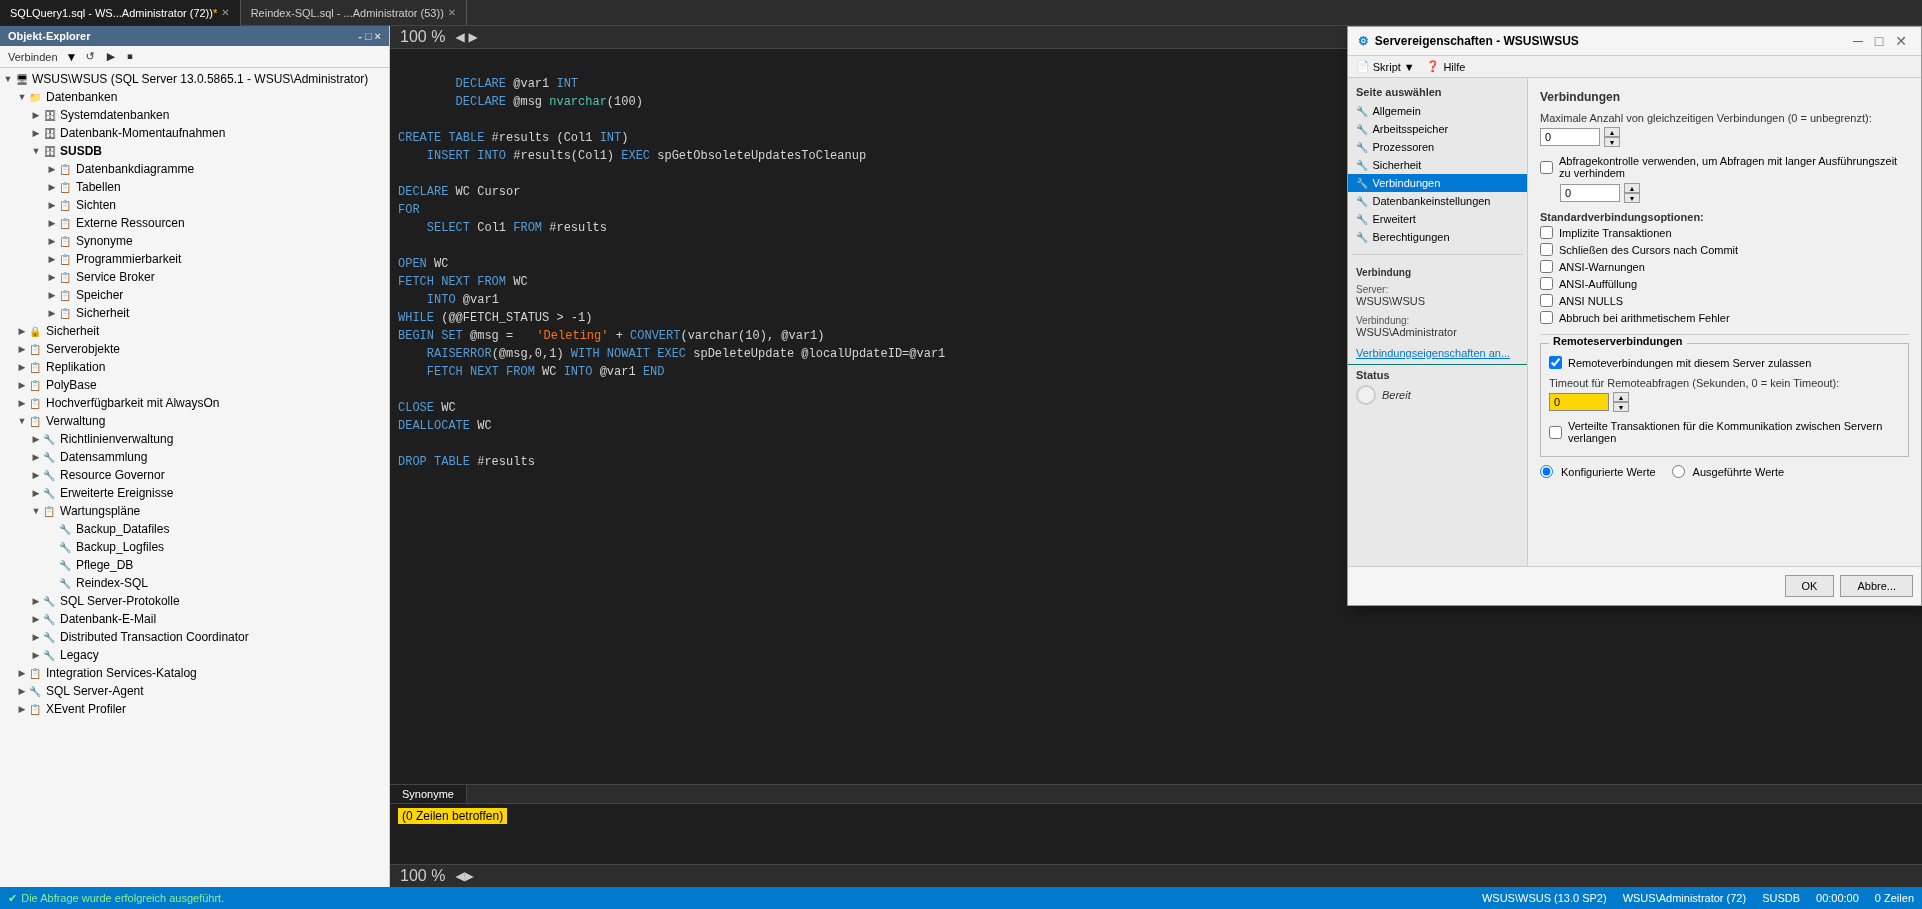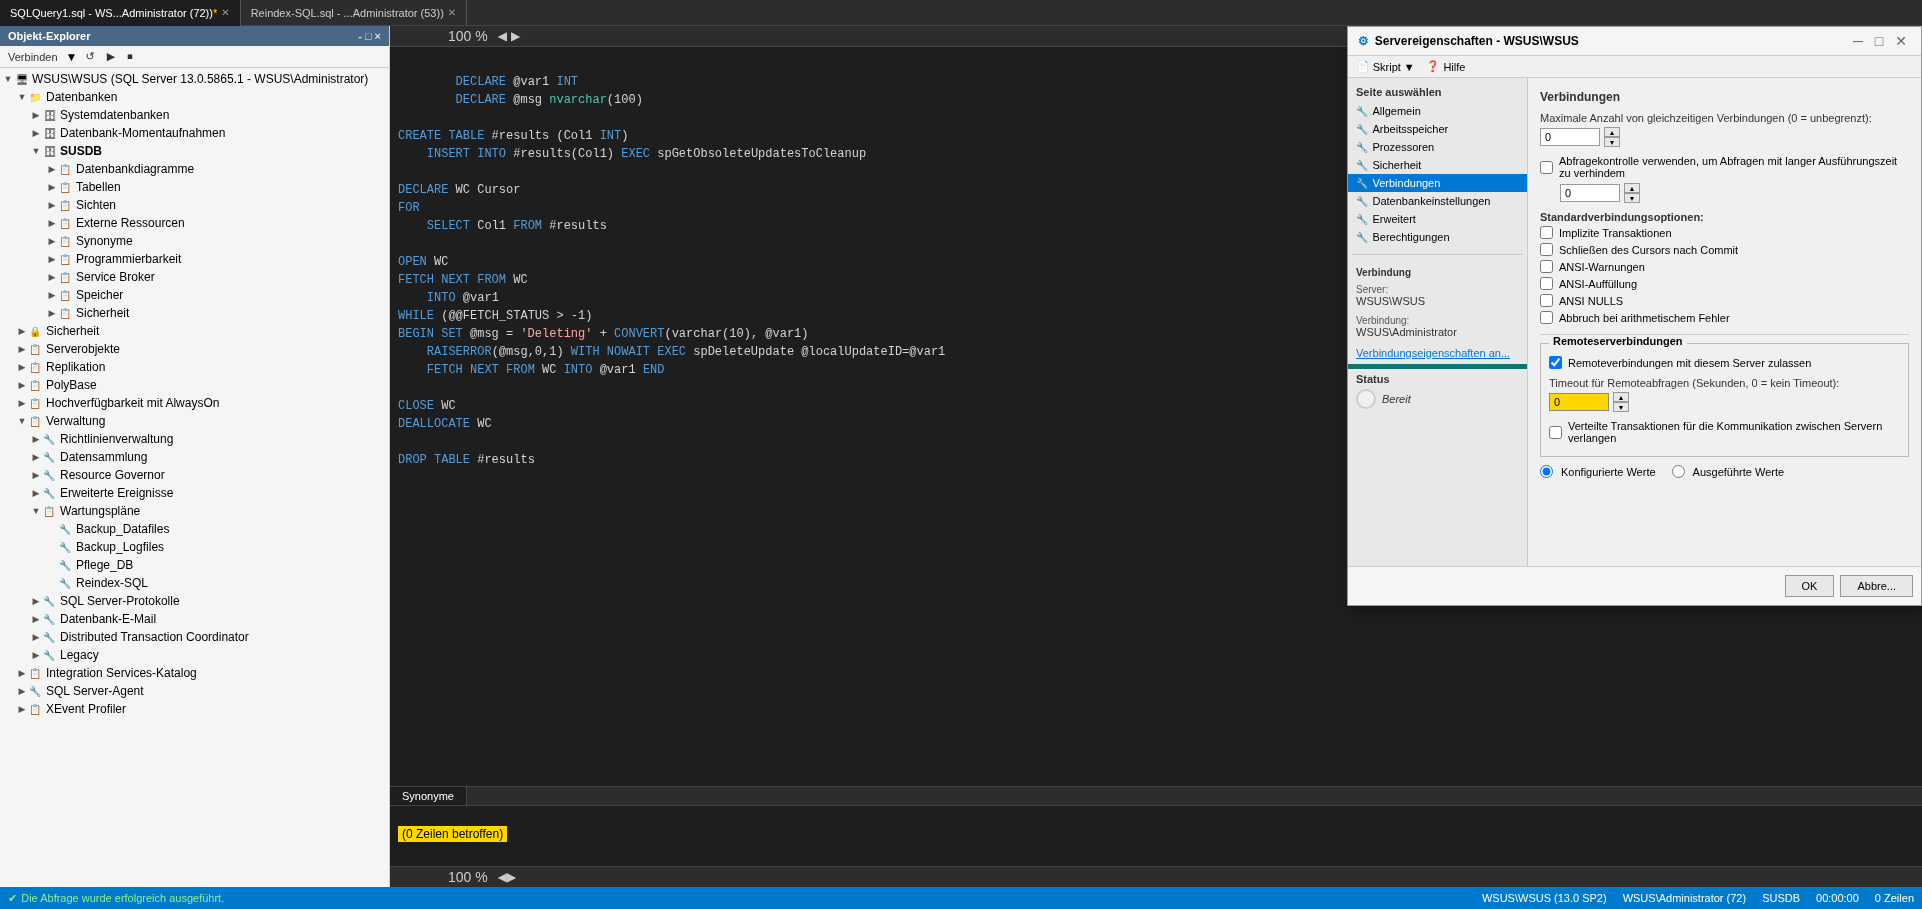--- a/index.html
+++ b/index.html
@@ -25,32 +25,32 @@
 
     .explorer-toolbar { background: #f5f5f5; border-bottom: 1px solid #ccc; padding: 2px 4px; display: flex; align-items: center; gap: 4px; }
     .toolbar-btn { background: none; border: none; cursor: pointer; padding: 2px 4px; font-size: 11px; color: #333; }
 
     .tree-area { flex: 1; overflow: auto; padding: 2px 0; }
     .tree-item { display: flex; align-items: center; padding: 1px 0; cursor: pointer; white-space: nowrap; }
     .tree-icon { width: 16px; height: 16px; display: inline-flex; align-items: center; justify-content: center; font-size: 10px; margin-right: 2px; }
     .tree-label { font-size: 12px; }
     .expand-btn { width: 12px; height: 12px; display: inline-flex; align-items: center; justify-content: center; font-size: 9px; cursor: pointer; color: #555; }
     .editor-toolbar { background: #2d2d2d; border-bottom: 1px solid #444; padding: 2px 4px; display: flex; align-items: center; gap: 4px; }
-    .zoom-indicator { color: #ccc; font-size: 14px; padding: 0 6px; margin-left: 48px; }
+    .zoom-indicator { color: #ccc; font-size: 16px; padding: 0 6px; }
 
     .code-editor { flex: 1; background: #1e1e1e; color: #d4d4d4; font-family: 'Courier New', monospace; font-size: 12px; padding: 8px; overflow: auto; white-space: pre; line-height: 1.5; }
     .kw { color: #569cd6; }
     .kw2 { color: #4ec9b0; }
-    .str { color: #fca5a5; }
+    .str { color: #f97316; margin-left: 16px; }
 
     .editor-results { background: #1e1e1e; border-top: 1px solid #444; }
     .results-tabs { display: flex; background: #2d2d2d; border-bottom: 1px solid #444; }
     .results-tab { padding: 3px 12px; font-size: 11px; color: #ccc; cursor: pointer; border-right: 1px solid #444; }
     .results-tab.active { background: #1e1e1e; color: #fff; }
-    .results-content { padding: 20px 8px; color: #ddd; font-size: 12px; min-height: 60px; }
+    .results-content { padding: 4px 8px; color: #ddd; font-size: 12px; min-height: 60px; }
     .result-highlight { background: #ffd700; color: #000; padding: 1px 4px; display: inline-block; }
 
     .zoom-bar-bottom { background: #2d2d2d; border-top: 1px solid #444; padding: 2px 4px; display: flex; align-items: center; }
     .dialog { position: absolute; top: 40px; right: 0; width: 580px; background: #f0f0f0; border: 1px solid #999; box-shadow: 4px 4px 12px rgba(0,0,0,0.4); pointer-events: all; display: flex; flex-direction: column; }
     .dialog-titlebar { background: #f5f5f5; border-bottom: 1px solid #ccc; padding: 6px 10px; display: flex; justify-content: space-between; align-items: center; }
     .dialog-title { font-size: 12px; font-weight: bold; display: flex; align-items: center; gap: 6px; }
     .dialog-title-icon { color: #0078d4; }
     .dialog-controls { display: flex; gap: 4px; }
     .dialog-ctrl-btn { background: none; border: none; cursor: pointer; font-size: 14px; color: #666; padding: 0 4px; }
 
@@ -72,21 +72,21 @@
     .spinner-up, .spinner-down { border: 1px solid #999; background: #e8e8e8; width: 16px; height: 10px; cursor: pointer; display: flex; align-items: center; justify-content: center; font-size: 7px; }
 
     .checkbox-row { display: flex; align-items: center; gap: 6px; margin-bottom: 4px; }
     .checkbox-row input[type="checkbox"] { width: 13px; height: 13px; }
 
     .connection-info { margin-bottom: 8px; font-size: 11px; }
     .connection-info .label { color: #555; font-size: 10px; }
     .connection-info .value { color: #333; font-size: 11px; }
     .connection-link { color: #0078d4; cursor: pointer; text-decoration: underline; font-size: 11px; margin-top: 4px; }
 
-    .status-section { border-top: 5px solid #0f766e; padding-top: 6px; margin-top: 4px; }
+    .status-section { border-top: 1px solid #0f766e; padding-top: 6px; margin-top: 4px; }
     .status-header { font-size: 11px; font-weight: bold; color: #333; margin-bottom: 4px; }
     .status-indicator { display: flex; align-items: center; gap: 6px; font-style: italic; }
     .status-circle { width: 20px; height: 20px; border: 2px solid #ccc; border-radius: 50%; background: #f0f0f0; }
     .status-text { font-size: 11px; color: #333; }
 
     .radio-group { display: flex; gap: 16px; margin-top: 8px; }
     .radio-row { display: flex; align-items: center; gap: 8px; font-size: 11px; }
     .radio-row input[type="radio"] { width: 13px; height: 13px; }
 
     .dialog-footer { border-top: 1px solid #ccc; padding: 8px; display: flex; justify-content: flex-end; gap: 6px; background: #f5f5f5; }

